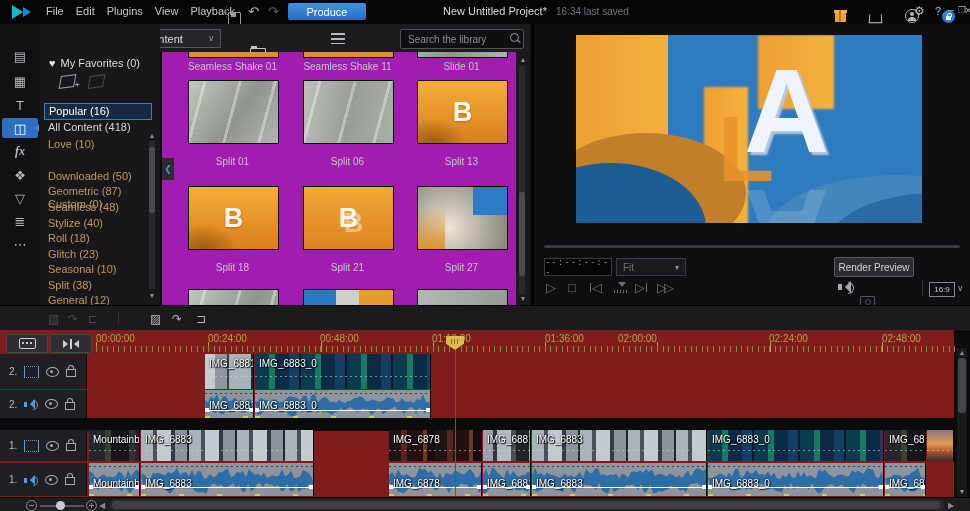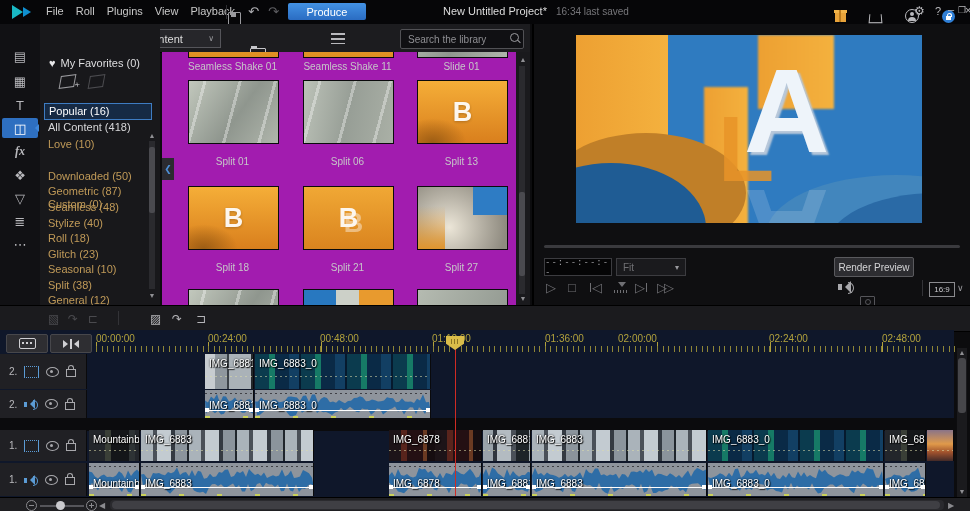--- a/index.html
+++ b/index.html
@@ -134,21 +134,21 @@
   .ic-pop::after{content:'↗';position:absolute;right:-3px;top:-7px;font-size:9px;color:#a8a8ac;}
   .aspect-badge{position:absolute;left:395px;top:258px;width:24px;height:13px;border:1px solid #8a8a8e;
       color:#c9c9cd;font-size:8px;display:flex;align-items:center;justify-content:center;}
   
   .ttoolbar{left:0;top:305px;width:970px;height:25px;background:#1b1b1e;border-top:1px solid #000;border-bottom:1px solid #000;}
   .tt-ic{position:absolute;top:6px;font-size:12px;color:#4a4a4e;}
   .tt-ic.lit{color:#b5b5b9;}
   .tt-sep{position:absolute;top:5px;width:1px;height:14px;background:#333337;}
   .hint{position:absolute;left:222px;top:6px;color:#c9c9c9;font-size:11px;}
   
-  .timeline{left:0;top:330px;width:954px;height:167px;background:#0f172a;}
+  .timeline{left:0;top:330px;width:954px;height:167px;background:#7f1d1d;}
   .rbtn{position:absolute;top:4px;width:40px;height:17px;background:#2e2e32;border:1px solid #47474b;border-radius:2px;
       display:flex;align-items:center;justify-content:center;}
   .ic-trackmgr{width:15px;height:9px;border:1px solid #cfcfd3;border-radius:2px;position:relative;}
   .ic-trackmgr::after{content:'';position:absolute;left:2px;top:3px;width:2px;height:2px;background:#cfcfd3;box-shadow:4px 0 0 #cfcfd3,8px 0 0 #cfcfd3;}
   .ic-fit{position:relative;width:16px;height:10px;}
   .ic-fit::before{content:'';position:absolute;left:0;top:1px;border:4px solid transparent;border-left:5px solid #cfcfd3;}
   .ic-fit::after{content:'';position:absolute;right:0;top:1px;border:4px solid transparent;border-right:5px solid #cfcfd3;}
   .ic-fit .mid{position:absolute;left:7px;top:0;width:2px;height:10px;background:#cfcfd3;}
   .ruler-label{position:absolute;top:3px;color:#b2a23c;font-size:10px;}
   .ticks-minor{position:absolute;top:16px;height:6px;background:repeating-linear-gradient(90deg,#8f8637 0 1px,transparent 1px 5.61px);}
@@ -212,21 +212,21 @@
 
 <div id="app">
 
   <div class="abs titlebar">
     <svg class="abs" style="left:10px;top:4px" width="24" height="16">
       <path d="M2 1 L13 8 L2 15 Z" fill="#19b8c4"></path>
         <path d="M13 3 L21 8 L13 13 Z" fill="#0f8fd0"></path>
     </svg>
     <div class="abs" style="left:40px;top:5px;display:flex;">
         <span class="menu-item">File</span>
-        <span class="menu-item">Roll</span>
+        <span class="menu-item">Edit</span>
         <span class="menu-item">Plugins</span>
         <span class="menu-item">View</span>
         <span class="menu-item">Playback</span>
       </div>
     <div class="abs tb-sep" style="left:218px;top:5px"></div>
     <div class="abs ic-floppy" style="left:228px;top:6px"></div>
     <span class="abs glyph-undo" style="left:248px;top:4px">↶</span>
     <span class="abs glyph-redo" style="left:268px;top:4px">↷</span>
     <div class="abs produce-btn" style="left:288px;top:3px">Produce</div>
     <div class="abs" style="left:443px;top:5px;white-space:nowrap;">

